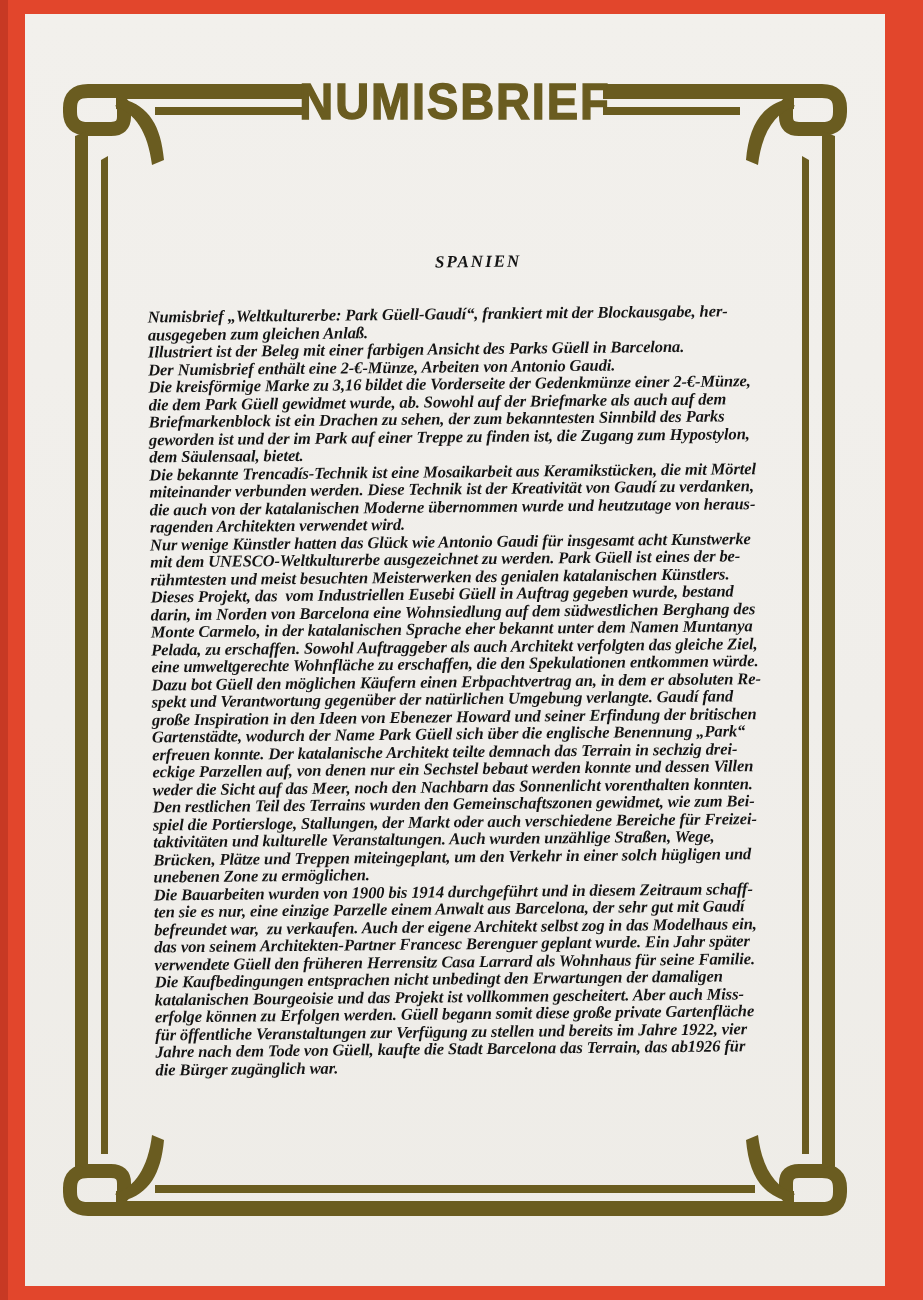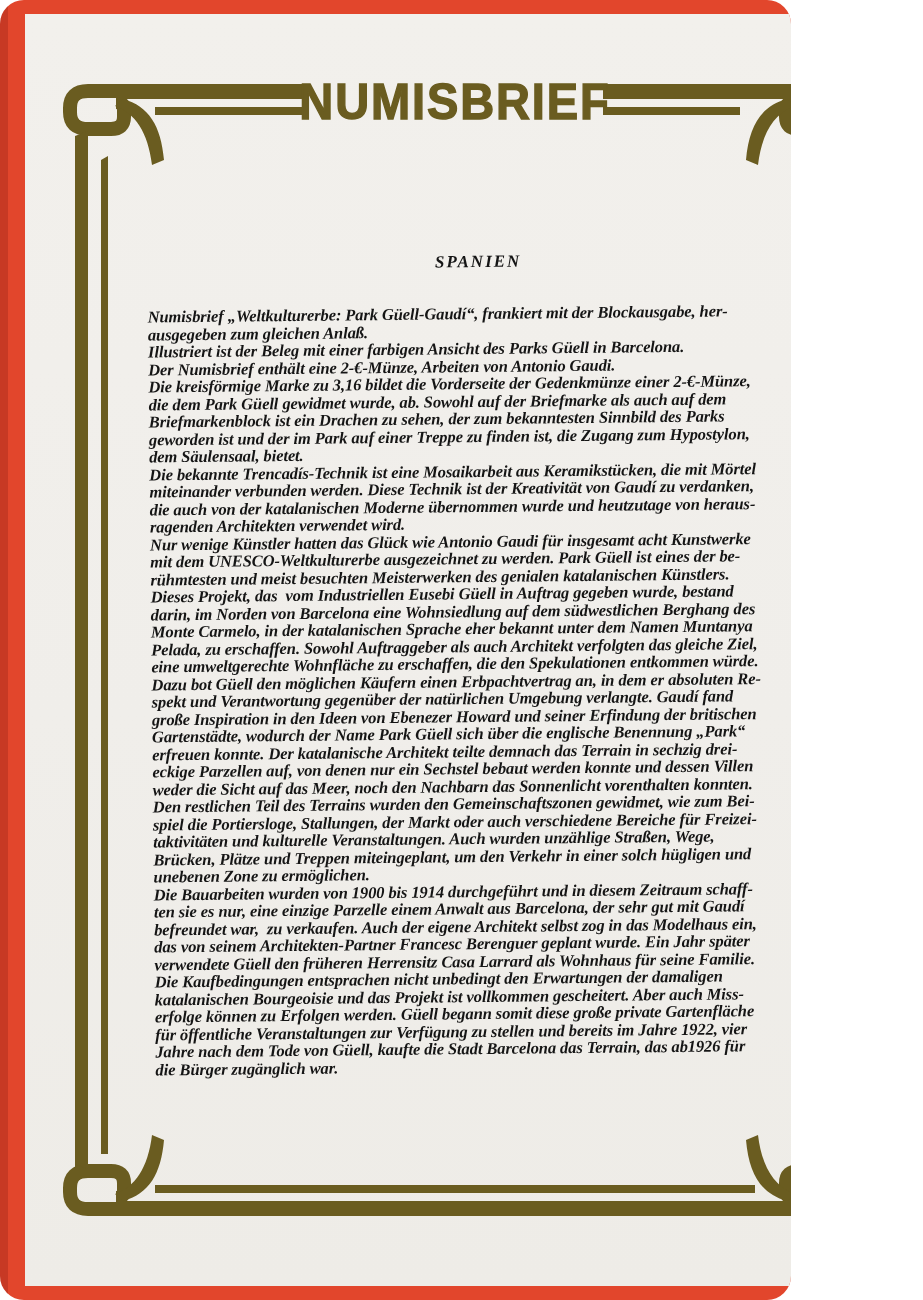--- a/index.html
+++ b/index.html
@@ -1,18 +1,18 @@
 <!DOCTYPE html>
 <html style="--mat-red: #e2462c; --frame-olive: #6a5c20; --paper: #f1efeb; --ink: #151515;"><head>
 <meta charset="utf-8">
 <style>
   html,body{margin:0;padding:0;}
   body{width:923px;height:1300px;overflow:hidden;background:#fff;}
 
-  .scan{position:relative;width:791px;height:1300px;background:var(--mat-red,#e2462c);overflow:hidden;border-radius:24px;}
+  .scan{position:relative;width:923px;height:1300px;background:var(--mat-red,#e2462c);overflow:hidden;}
   
   .scan::before{content:"";position:absolute;left:0;top:0;bottom:0;width:8px;background:rgba(120,20,10,.25);}
 
   .paper{position:absolute;left:25px;top:14px;width:860px;height:1272px;
          background:linear-gradient(180deg,#f2f0ec 0%,#f0eeea 55%,#eeece7 100%);}
 
   .frame{position:absolute;left:0;top:0;width:860px;height:1272px;color:var(--frame-olive,#6a5c20);display:block;}
 
   .logo{position:absolute;left:0;right:0;top:56px;height:64px;line-height:64px;text-align:center;
         font-family:"Liberation Sans",sans-serif;font-weight:700;font-size:50px;letter-spacing:2px;

